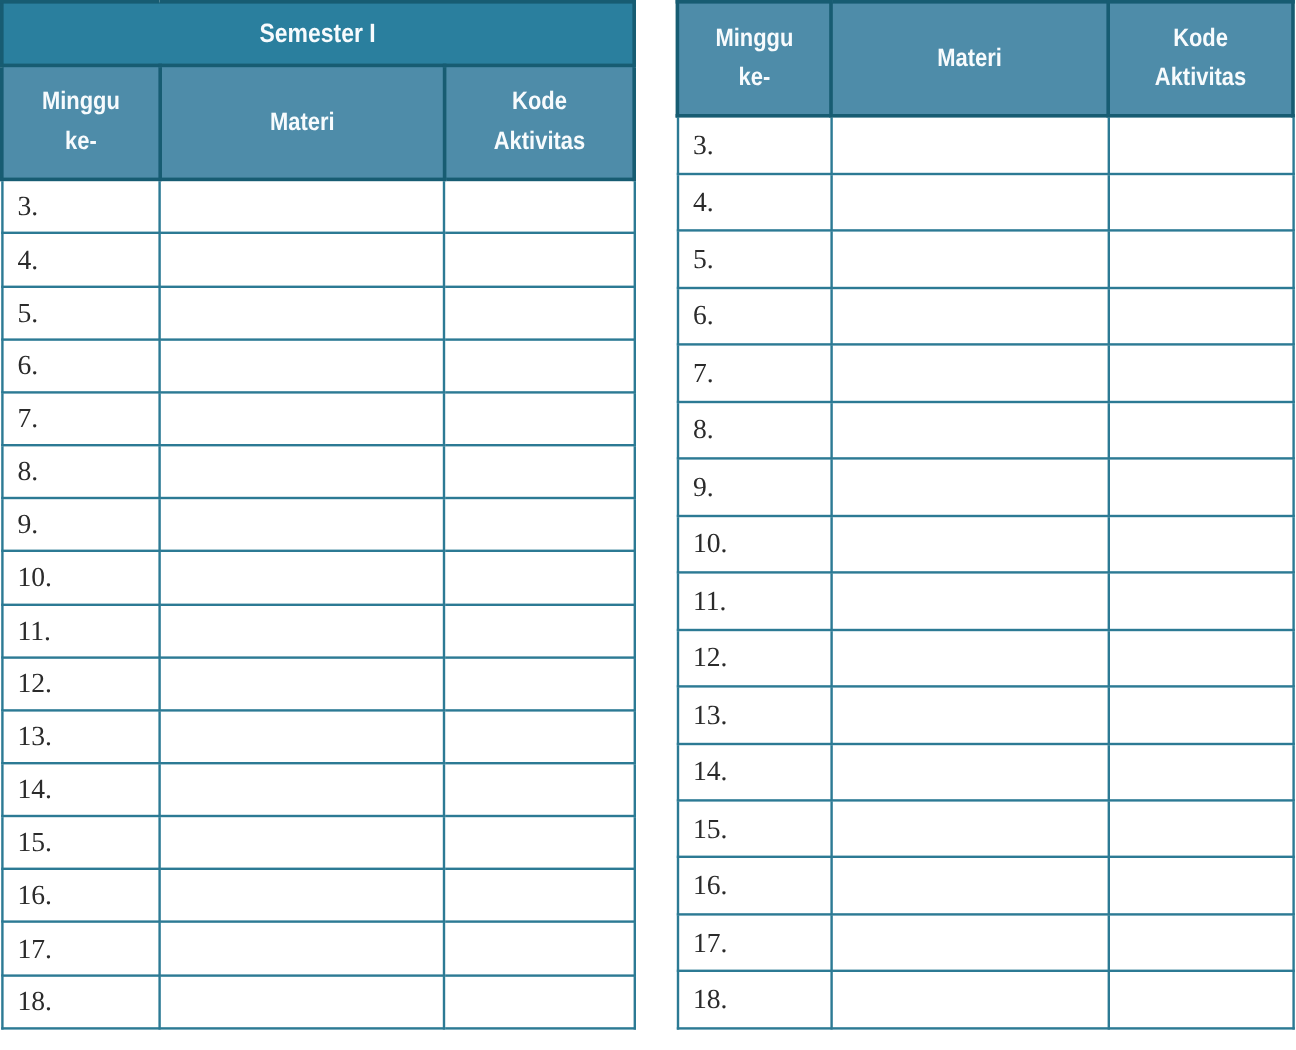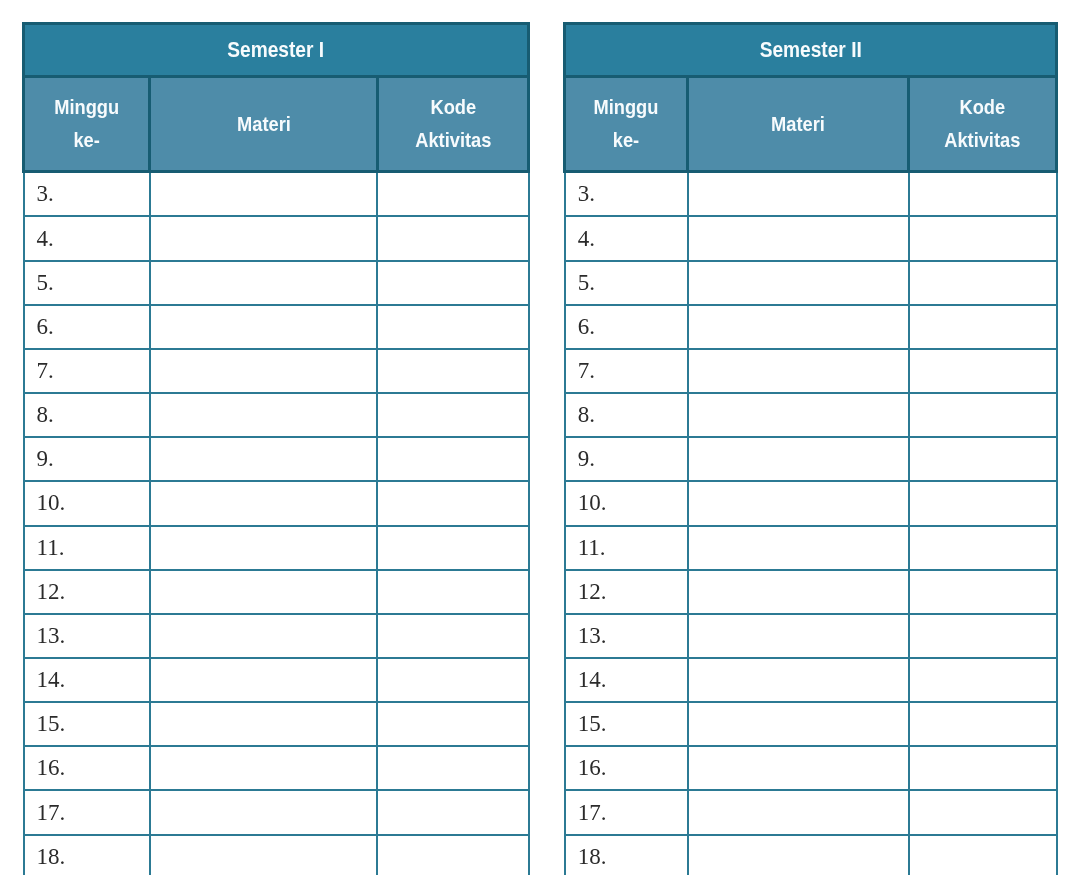--- a/index.html
+++ b/index.html
@@ -5,21 +5,21 @@
   html, body {
     margin: 0;
     padding: 0;
     background: #ffffff;
     font-family: "Liberation Sans", sans-serif;
   }
   .page {
     width: 1080px;
     height: 875px;
     box-sizing: border-box;
-    padding: 22px;
+    padding: 0;
     display: flex;
     gap: 33px;
     background: #ffffff;
   }
   table.sem-table {
     border-collapse: collapse;
     table-layout: fixed;
     height: 858px;
   }
   table.t1 { width: 530px; }
@@ -190,25 +190,20 @@
       </tbody>
   </table>
 
   <table class="sem-table t2">
     <colgroup>
         <col class="c1">
         <col class="c2">
         <col class="c3">
       </colgroup>
     <thead>
-      <tr>
-        <th class="title-cell" colspan="3">
-          <span class="cond">Semester II</span>
-        </th>
-      </tr>
       <tr class="colheads">
         <th>
           <span class="cond">Minggu ke-</span>
         </th>
         <th>
           <span class="cond">Materi</span>
         </th>
         <th>
           <span class="cond">Kode Aktivitas</span>
         </th>

